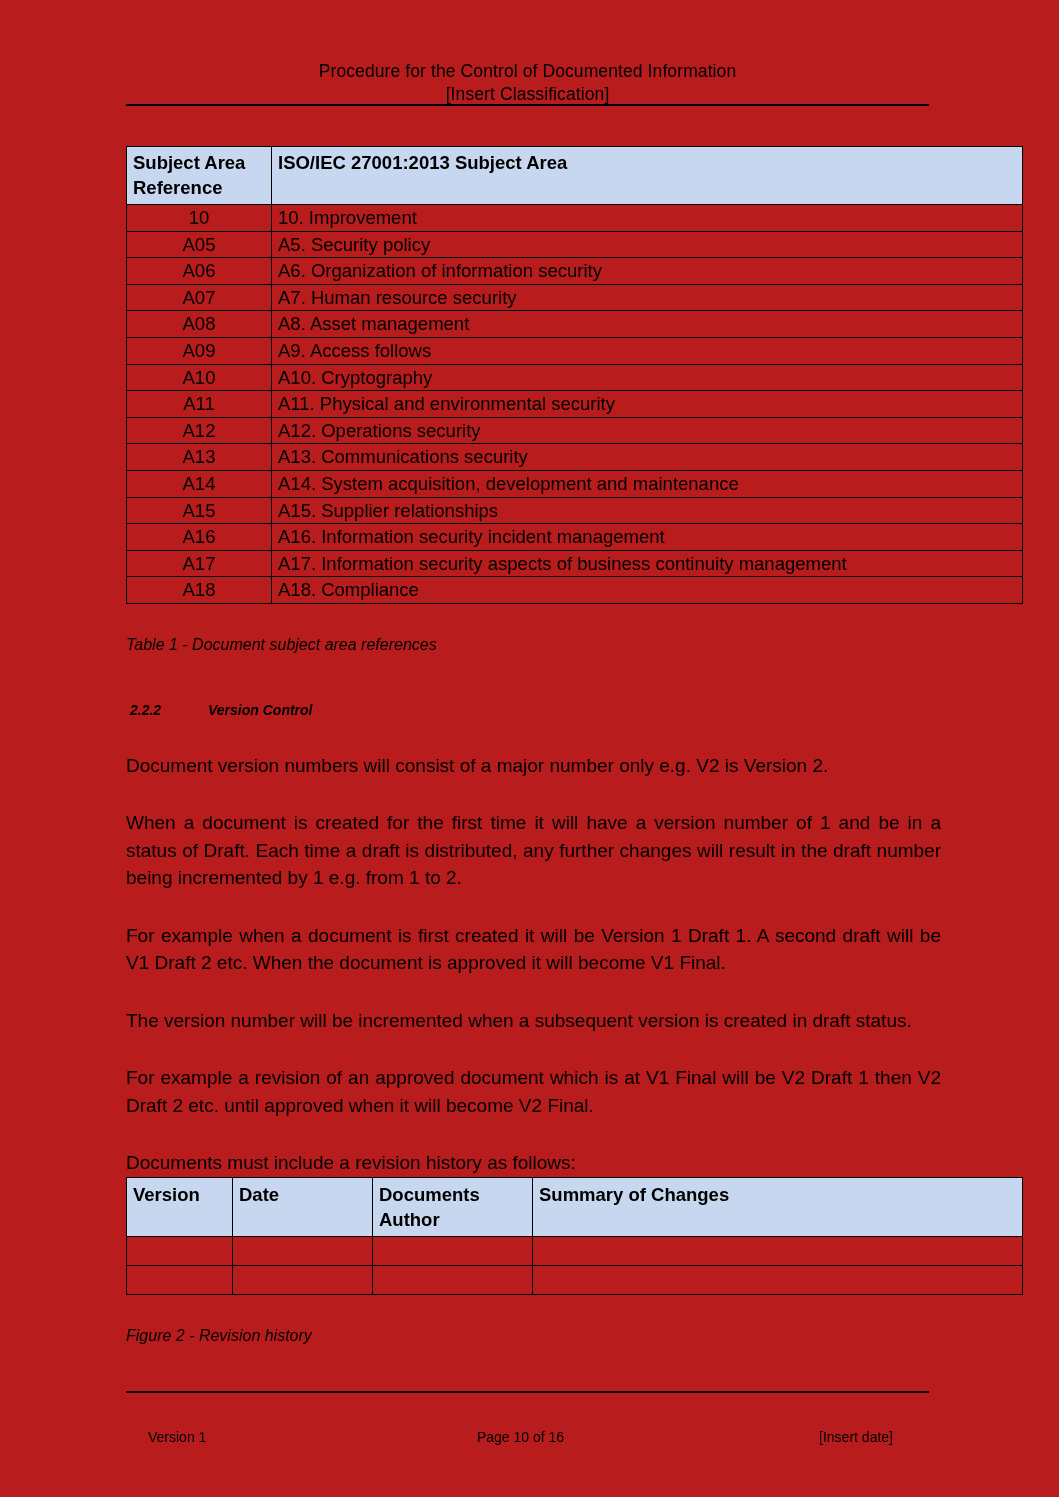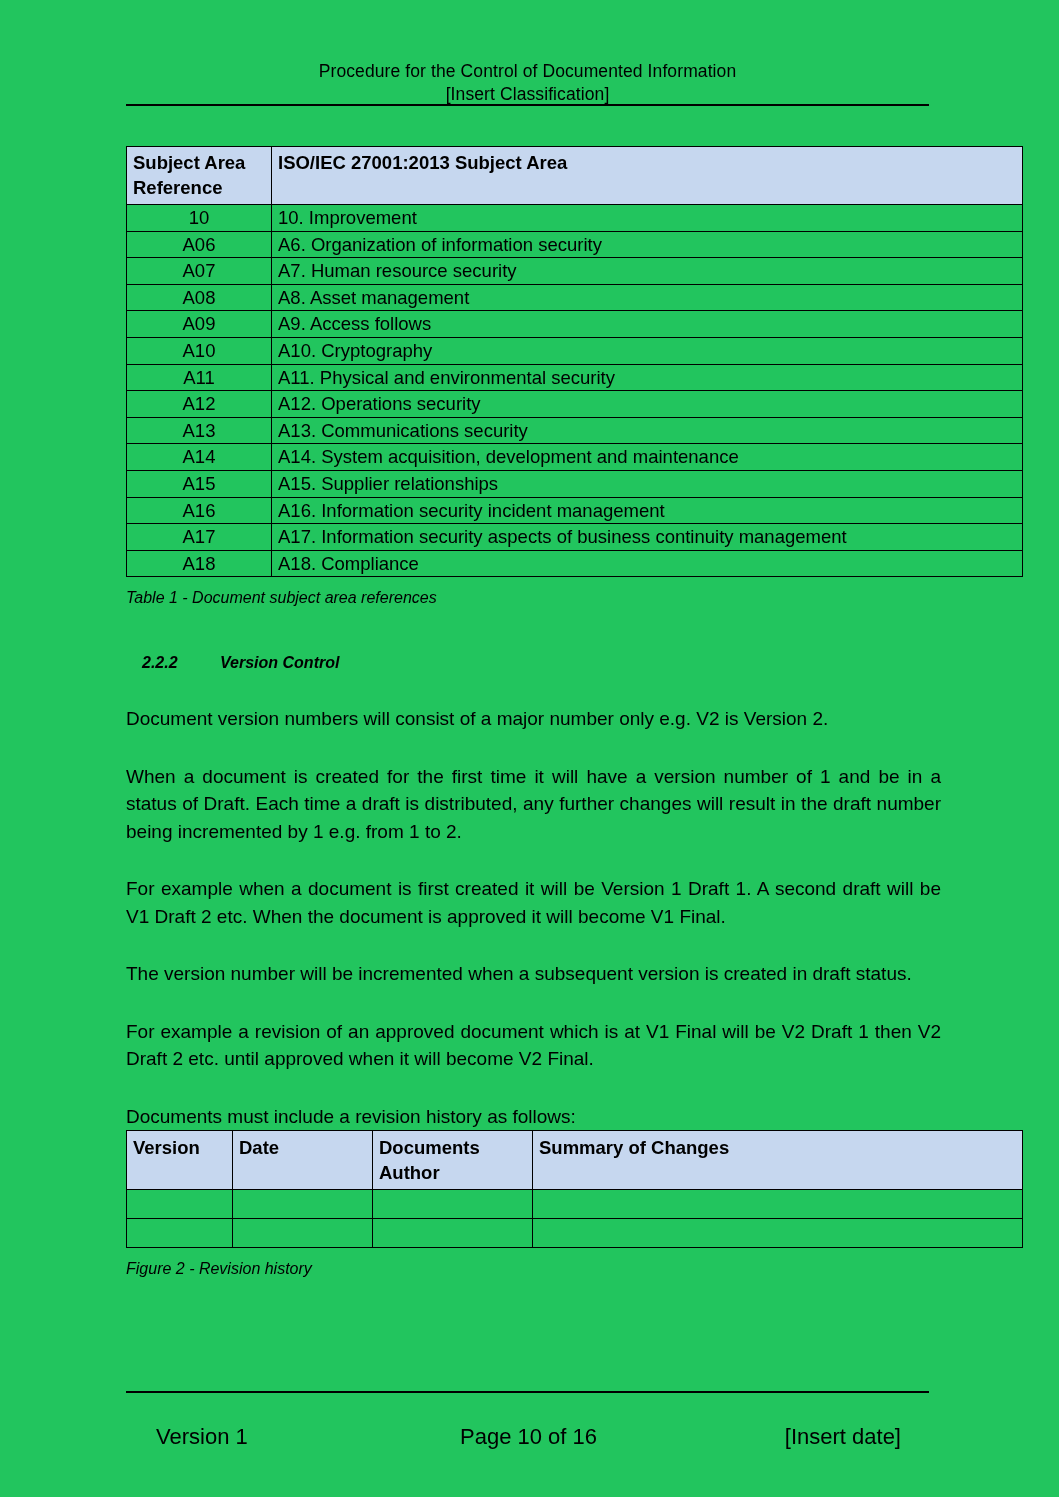--- a/index.html
+++ b/index.html
@@ -10,21 +10,21 @@
   }
   body {
     font-family: "Liberation Sans", sans-serif;
     color: #000000;
   }
   .page {
     position: relative;
     width: 1059px;
     height: 1497px;
     margin: 0 auto;
-    background: #22c55e;
+    background: #b91c1c;
     overflow: hidden;
     box-sizing: border-box;
   }
 
   
   .doc-header {
     position: absolute;
     left: 126px;
     top: 60px;
     width: 803px;
@@ -85,29 +85,29 @@
   #revision-table col.c-date { width: 140px; }
   #revision-table col.c-author { width: 160px; }
   #revision-table thead th { line-height: 25px; padding-top: 4px; }
   #revision-table tbody td { height: 26px; }
 
   
   .caption {
     font-size: 16px;
     font-style: italic;
     line-height: 22px;
-    margin-top: 10px;
+    margin-top: 30px;
   }
 
   
   h3.section-heading {
-    font-size: 16px;
+    font-size: 14px;
     font-weight: bold;
     font-style: italic;
-    margin: 42px 0 0 16px;
+    margin: 42px 0 0 4px;
     line-height: 24px;
     display: flex;
   }
   h3.section-heading .num { width: 78px; flex: 0 0 78px; }
   h4.sub-heading {
     font-size: 19px;
     font-weight: bold;
     font-style: normal;
     margin: 34px 0 0 0;
     line-height: 24px;
@@ -128,25 +128,25 @@
   .footer-rule {
     position: absolute;
     left: 126px;
     top: 1391px;
     width: 803px;
     height: 0;
     border-top: 2.4px solid #000000;
   }
   .doc-footer {
     position: absolute;
-    left: 126px;
+    left: 118px;
     top: 1425px;
     width: 803px;
     display: flex;
-    font-size: 22px;
+    font-size: 14px;
     line-height: 24px;
   }
   .doc-footer .fl { flex: 1 1 0; text-align: left; padding-left: 30px; }
   .doc-footer .fc { flex: 1 1 0; text-align: center; }
   .doc-footer .fr { flex: 1 1 0; text-align: right; padding-right: 28px; }
 </style>
 </head>
 <body>
 
 <div class="page">
@@ -170,20 +170,24 @@
             <span>Subject Area</span><br>
             <span>Reference</span>
           </th>
           <th>ISO/IEC 27001:2013 Subject Area</th>
         </tr>
       </thead>
       <tbody id="subject-area-body">
           <tr>
             <td class="ref-cell">10</td>
             <td>10. Improvement</td>
+          </tr>
+          <tr>
+            <td class="ref-cell">A05</td>
+            <td>A5. Security policy</td>
           </tr>
           <tr>
             <td class="ref-cell">A06</td>
             <td>A6. Organization of information security</td>
           </tr>
           <tr>
             <td class="ref-cell">A07</td>
             <td>A7. Human resource security</td>
           </tr>
           <tr>

